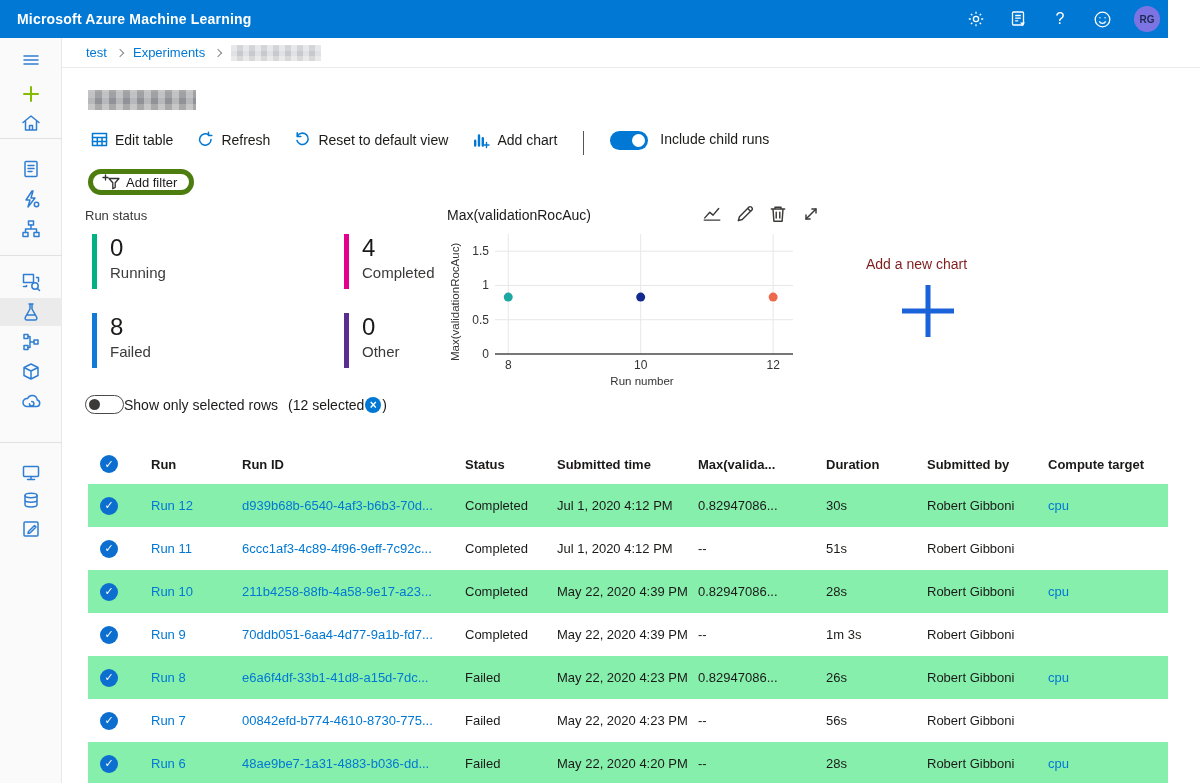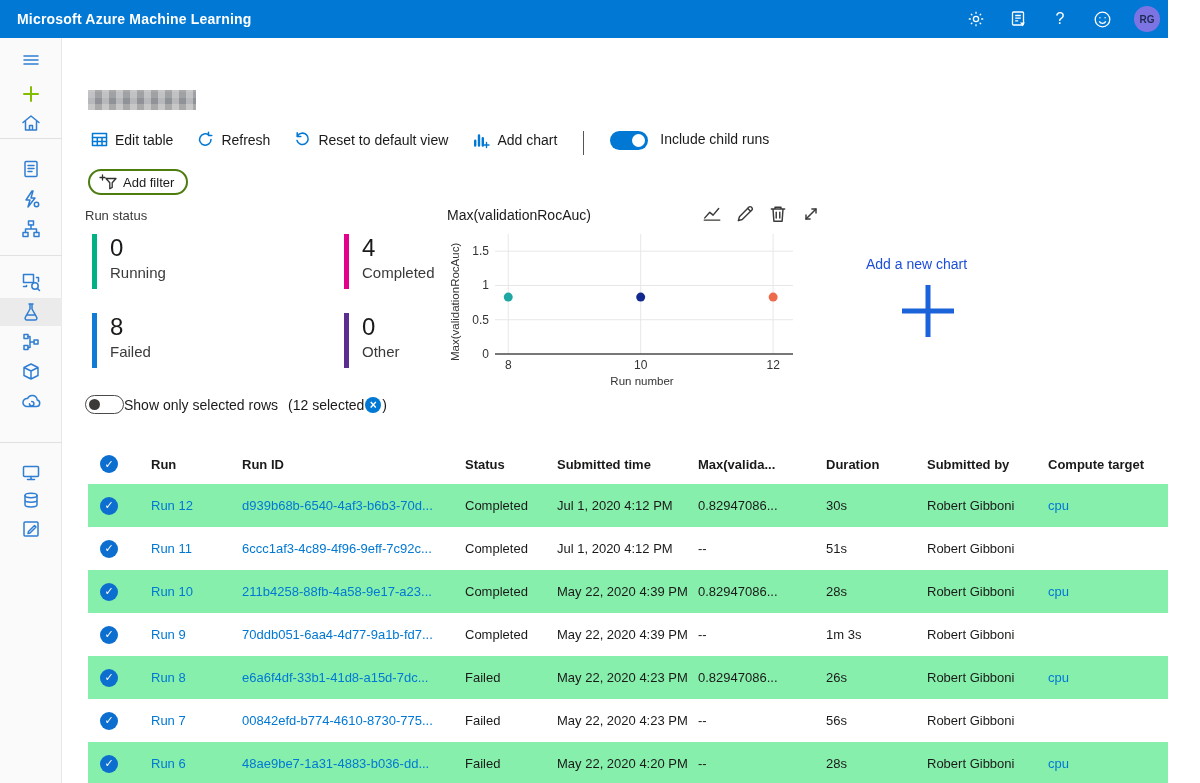--- a/index.html
+++ b/index.html
@@ -40,21 +40,21 @@
                   repeating-linear-gradient(0deg, #a9a9a9 0 6px, #8f9296 6px 12px, #9fa1a5 12px 18px); }
 
   
   .toolbar { position: absolute; left: 91px; top: 131px; height: 26px; display: flex; align-items: flex-start; gap: 24px; }
   .tool-btn { display: flex; align-items: center; gap: 7px; cursor: pointer; color: #1b1a19; font-size: 14px; }
   .tool-btn svg { stroke: #0078d4; fill: none; stroke-width: 1.5; stroke-linecap: round; stroke-linejoin: round; }
   .v-div { width: 1px; height: 24px; background: #555; margin: 0 2px; }
   .toggle-on { width: 38px; height: 19px; border-radius: 10px; background: #0078d4; position: relative; cursor: pointer; }
   .toggle-on .knob { position: absolute; right: 3px; top: 3px; width: 13px; height: 13px; border-radius: 50%; background: #fff; }
   .toggle-label { font-size: 14px; color: #1b1a19; margin-left: -12px; }
-  .filter-btn { position: absolute; left: 88px; top: 169px; height: 26px; padding: 0 12px 0 9px; border: 2px solid #4d7c0f;
+  .filter-btn { position: absolute; left: 88px; top: 169px; height: 26px; padding: 0 12px 0 9px; border: 5px solid #4d7c0f;
                 border-radius: 13px; display: flex; align-items: center; gap: 5px; font-size: 13px; color: #1b1a19;
                 cursor: pointer; background: #fff; }
   .filter-btn svg { stroke: #323130; fill: none; stroke-width: 1.3; stroke-linecap: round; stroke-linejoin: round; }
 
   
   .section-label { position: absolute; font-size: 13px; color: #3b3a39; }
   .status-grid { position: absolute; left: 92px; top: 234px; display: grid;
                  grid-template-columns: 252px 252px; grid-auto-rows: 79px; }
   .status-card { display: flex; }
   .status-bar { width: 5px; height: 55px; margin-right: 13px; }
@@ -62,21 +62,21 @@
   .status-label { font-size: 15px; color: #3b3a39; margin-top: 3px; }
 
   
   .chart-title { position: absolute; left: 447px; top: 207px; font-size: 14px; color: #1b1a19; }
   .chart-actions { position: absolute; left: 702px; top: 204px; display: flex; gap: 13px; }
   .chart-actions svg { stroke: #3b3a39; fill: none; stroke-width: 1.3; stroke-linecap: round; stroke-linejoin: round; cursor: pointer; }
   .scatter-wrap { position: absolute; left: 445px; top: 228px; }
   .tick-label { font-size: 12px; fill: #333; }
   .axis-label { font-size: 11.5px; fill: #333; }
 
-  .add-chart-label { position: absolute; left: 866px; top: 256px; font-size: 14px; color: #1d4ed8; }
+  .add-chart-label { position: absolute; left: 866px; top: 256px; font-size: 14px; color: #7f1d1d; }
   .big-plus { position: absolute; left: 899px; top: 282px; cursor: pointer; }
 
   
   .sel-row { position: absolute; left: 85px; top: 395px; display: flex; align-items: center; gap: 0; }
   .toggle-off { width: 39px; height: 19px; border-radius: 10px; background: #fff; border: 1px solid #4a4a4a; position: relative; cursor: pointer; }
   .toggle-off .knob { position: absolute; left: 3px; top: 3px; width: 11px; height: 11px; border-radius: 50%; background: #3b3a39; }
   .sel-text { font-size: 14px; color: #1b1a19; display: flex; align-items: center; }
   .sel-count { margin-left: 10px; }
   .clear-sel { width: 16px; height: 16px; border-radius: 50%; background: #0078d4; color: #fff; font-size: 12px;
                font-weight: bold; display: inline-flex; align-items: center; justify-content: center; margin: 0 1px; cursor: pointer; }
@@ -220,20 +220,27 @@
         </svg>
     </div>
     <div class="side-item" style="top:477px">
       <svg width="22" height="22" viewBox="0 0 22 22">
           <rect x="4" y="4" width="14" height="14" rx="1"></rect>
           <path d="M8.5 13.5l6-6 1.5 1.5-6 6-2 .5.5-2z"></path>
         </svg>
     </div>
   </div>
 
+  <div class="crumbbar">
+    <span class="crumb" style="margin-left:24px">test</span>
+    <span class="crumb-sep"></span>
+    <span class="crumb">Experiments</span>
+    <span class="crumb-sep"></span>
+    <span class="redacted-light"></span>
+  </div>
 
   <div class="redacted-dark"></div>
 
   <div class="toolbar">
     <div class="tool-btn">
       <svg width="17" height="17" viewBox="0 0 17 17">
         <rect x="1.5" y="2.5" width="14" height="12"></rect>
           <path d="M1.5 6.5h14M6.3 6.5v8M11 6.5v8M1.5 10.5h14"></path>
       </svg>
       <span>Edit table</span>

